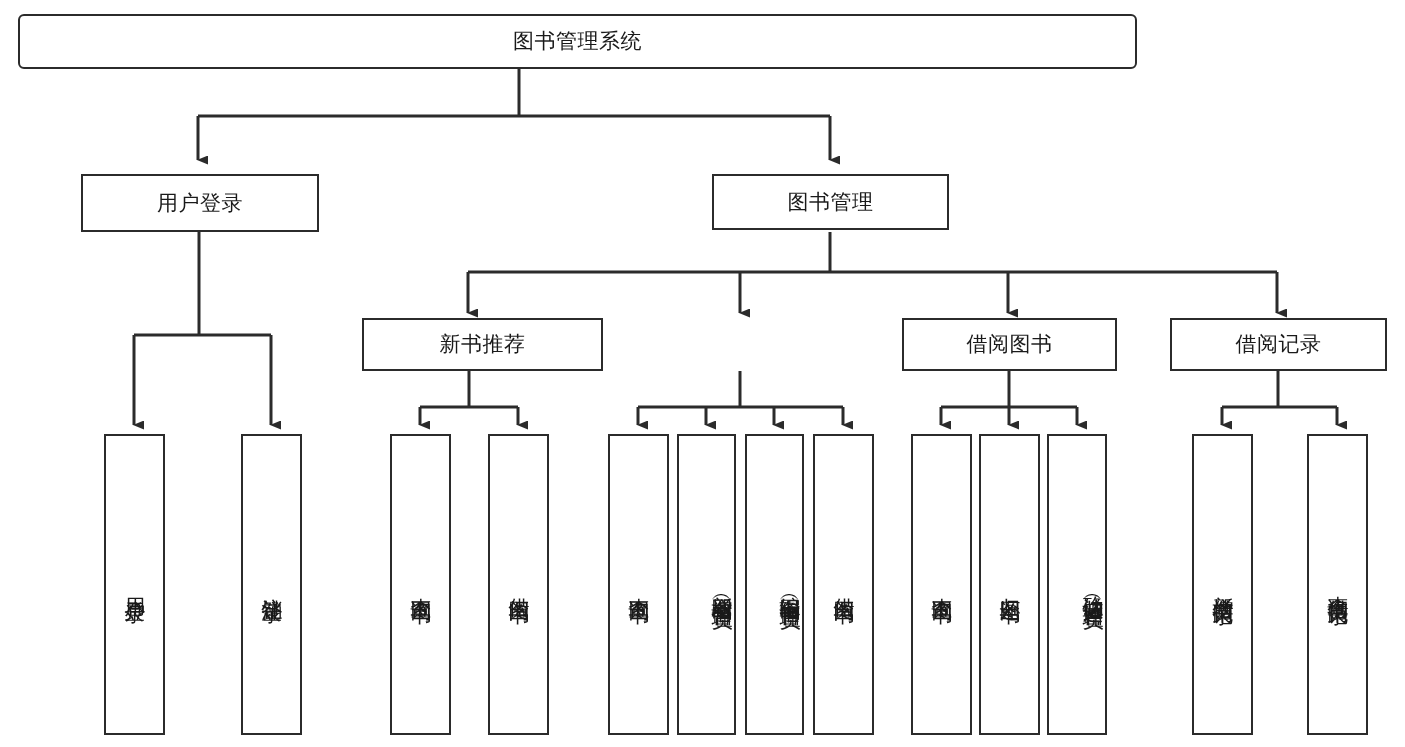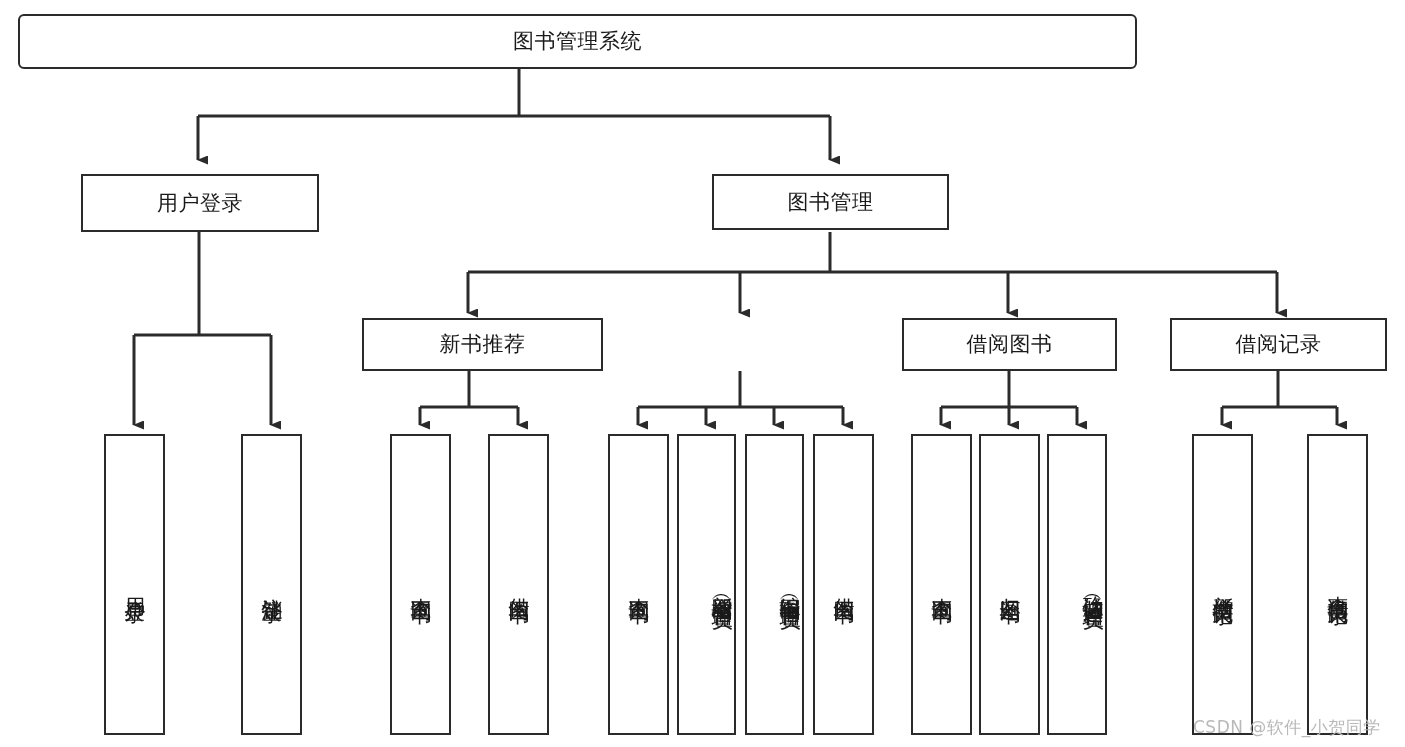--- a/index.html
+++ b/index.html
@@ -159,15 +159,14 @@
   <div class="node node-v" style="left:745px; top:434px; width:59px; height:301px;">编辑图书（管理员）</div>
   <div class="node node-v centered" style="left:813px; top:434px; width:61px; height:301px;">借阅图书</div>
 
   <div class="node node-v centered" style="left:911px; top:434px; width:61px; height:301px;">查询图书</div>
   <div class="node node-v centered" style="left:979px; top:434px; width:61px; height:301px;">归还图书</div>
   <div class="node node-v" style="left:1047px; top:434px; width:60px; height:301px;">确认归还（管理员）</div>
 
   <div class="node node-v centered" style="left:1192px; top:434px; width:61px; height:301px;">新增借阅记录</div>
   <div class="node node-v centered" style="left:1307px; top:434px; width:61px; height:301px;">查询借阅记录</div>
 
-  <div class="watermark" style="left:1193px; top:716px;">CSDN @软件_小贺同学</div>
 
 </div>
 
 </body></html>

